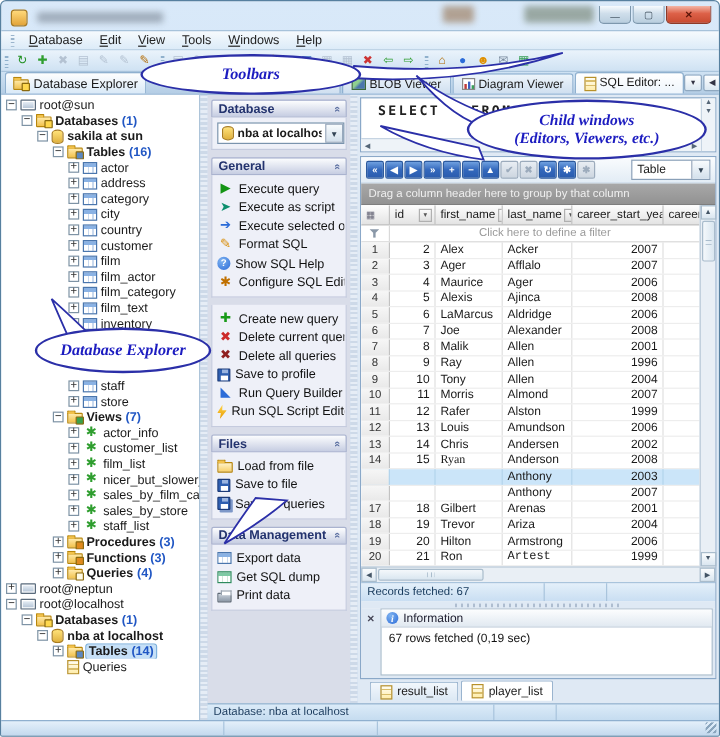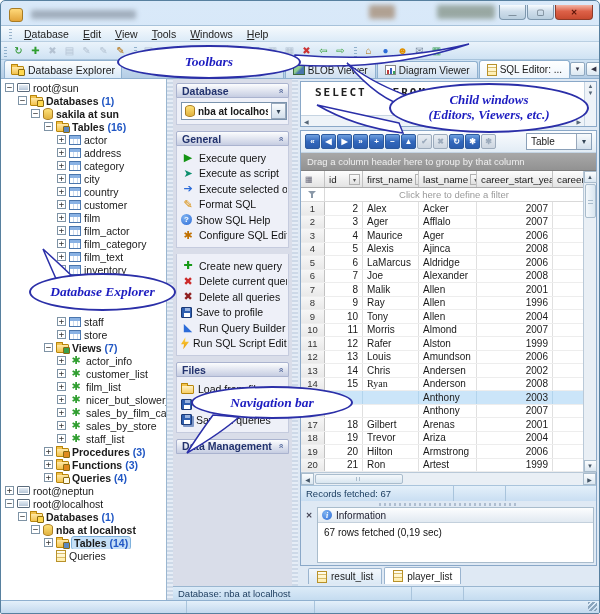--- a/index.html
+++ b/index.html
@@ -605,20 +605,34 @@
                   <span class="icon i-floppy mod-multi"></span>
                   <span>Save all queries</span>
                 </div>
               </div>
             </div>
             <div class="nsection">
               <div class="nhead">
                 <span>Data Management</span>
                 <span class="chev">»</span>
               </div>
+              <div class="nbody">
+                <div class="nitem">
+                  <span class="icon i-table"></span>
+                  <span>Export data</span>
+                </div>
+                <div class="nitem">
+                  <span class="icon i-table mod-teal"></span>
+                  <span>Get SQL dump</span>
+                </div>
+                <div class="nitem">
+                  <span class="icon i-printer"></span>
+                  <span>Print data</span>
+                </div>
+              </div>
             </div>
           </div>
         <div class="vsplit"></div>
         <div class="editorcol">
           <div class="sqlframe">
             <div class="sqltext">SELECT * FROM</div>
             <div class="sqlvscroll">
               <span class="mini up"></span>
               <span class="mini dn"></span>
             </div>
@@ -830,21 +844,21 @@
                       <div class="gcell num" style="width: 38px;">20</div>
                       <div class="gcell" style="width: 56px;">Hilton</div>
                       <div class="gcell" style="width: 58px;">Armstrong</div>
                       <div class="gcell num" style="width: 76px;">2006</div>
                       <div class="gcell" style="flex: 1 1 0%; border-right: none;"></div>
                     </div>
                     <div class="grow">
                       <div class="gcell rn" style="width: 24px;">20</div>
                       <div class="gcell num" style="width: 38px;">21</div>
                       <div class="gcell" style="width: 56px;">Ron</div>
-                      <div class="gcell" style="width: 58px;">Artest</div>
+                      <div class="gcell" style="width: 58px; font-family: Liberation Mono, monospace;">Artest</div>
                       <div class="gcell num" style="width: 76px;">1999</div>
                       <div class="gcell" style="flex: 1 1 0%; border-right: none;"></div>
                     </div>
                   </div>
               </div>
               <div class="gvscroll">
                 <span class="sarr up"></span>
                 <span class="sthumb"></span>
                 <span class="sarr dn"></span>
               </div>
@@ -910,16 +924,13 @@
   <div class="callout co-toolbars">
     <span>Toolbars</span>
   </div>
   <div class="callout co-child">
     <span>Child windows</span>
     <span>(Editors, Viewers, etc.)</span>
   </div>
   <div class="callout co-dbexp">
     <span>Database Explorer</span>
   </div>
-  <div class="callout co-nav">
-    <span>Navigation bar</span>
-  </div>
 </div>
 
 </body></html>

